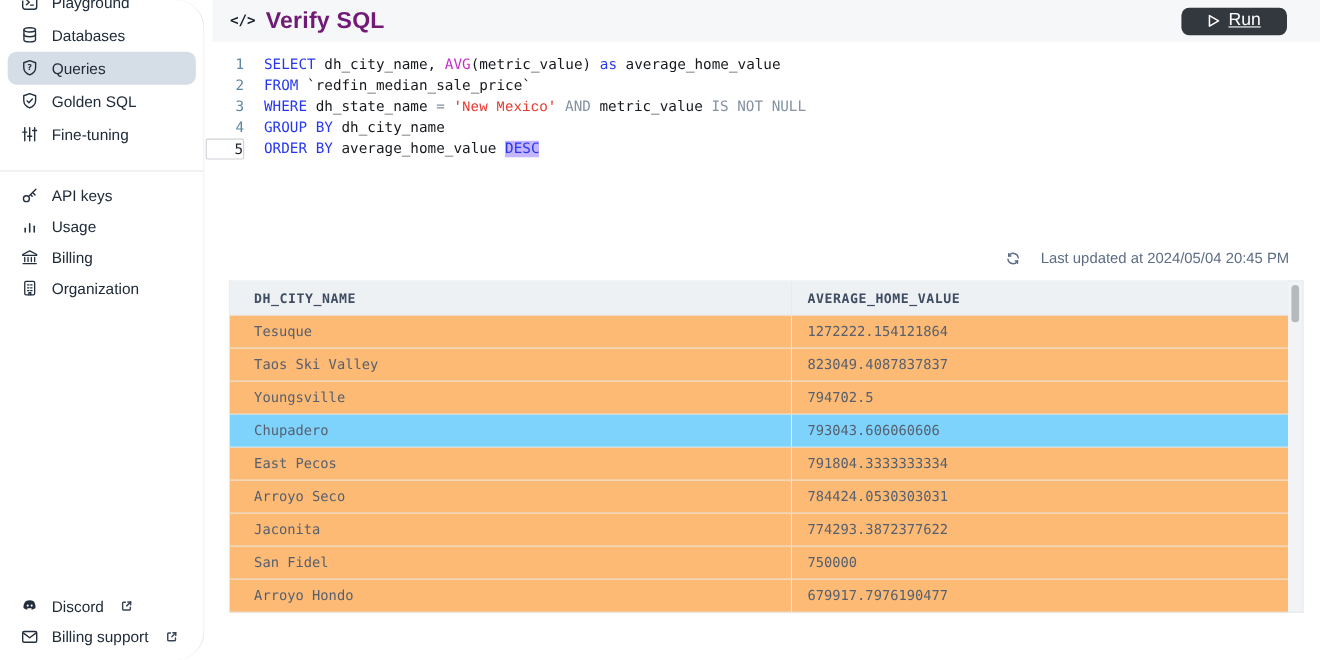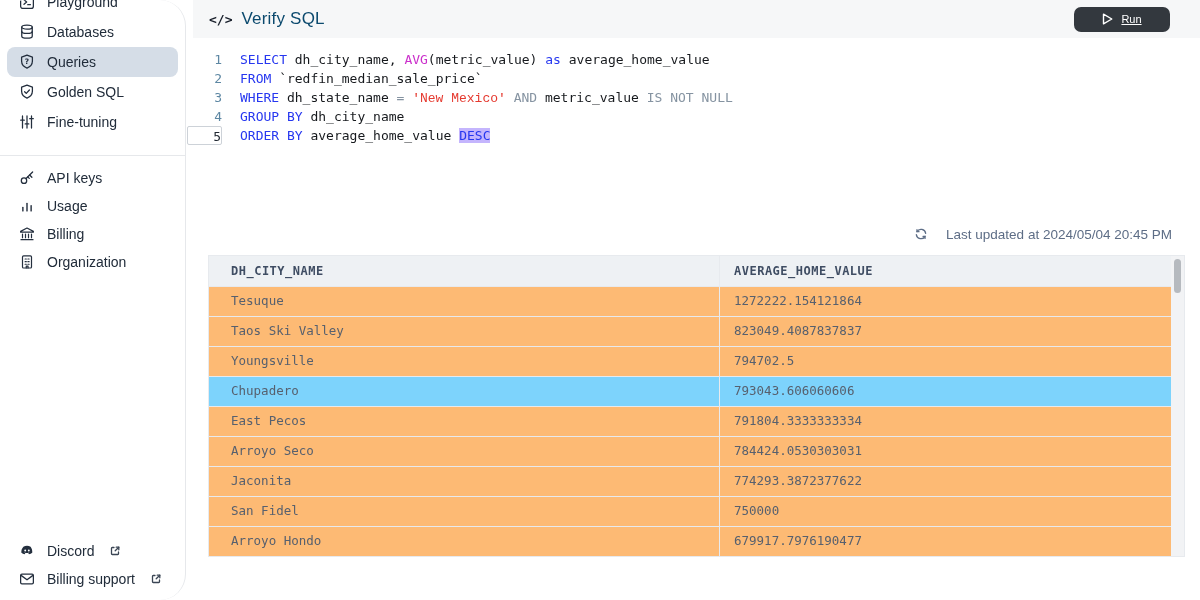--- a/index.html
+++ b/index.html
@@ -19,41 +19,41 @@
   .sidebar-footer { position:absolute; left:0; bottom:7px; width:100%; }
   .sidebar-footer .nav-item { height:28px; }
   .ext { margin-left:4px; display:flex; align-items:center; }
 
   
   .main { position:absolute; left:187px; top:0; width:1013px; height:600px; background:#fff; }
   .topbar { position:absolute; left:6px; right:0; top:0; height:38px; background:#f6f7f8;
     display:flex; align-items:center; padding:0 30px 0 16px; }
   .title-wrap { display:flex; align-items:center; gap:9px; }
   .code-glyph { font-family:"DejaVu Sans Mono", monospace; font-weight:bold; font-size:13px; color:#161d29; }
-  .page-title { font-size:17px; font-weight:normal; color:#0c4a6e; letter-spacing:.2px; }
+  .page-title { font-size:21px; font-weight:bold; color:#701a75; letter-spacing:.2px; }
   .run-btn { margin-left:auto; background:#33383e; color:#fff; border:none; border-radius:7px;
     height:25px; min-width:96px; display:flex; align-items:center; justify-content:center; gap:8px;
-    font-size:11px; font-family:"Liberation Sans", sans-serif; cursor:pointer;text-decoration:underline; }
+    font-size:16px; font-family:"Liberation Sans", sans-serif; cursor:pointer;text-decoration:underline; }
 
   
   .editor { position:absolute; left:0; right:0; top:38px; padding-top:12px;
     font-family:"DejaVu Sans Mono", monospace; font-size:13px; }
   .code-line { display:flex; height:19px; line-height:19px; white-space:pre; }
   .ln { width:35px; text-align:right; color:#5d87a3; flex:0 0 35px; }
   .ln.active { color:#1f2630; background:#fff; border:1px solid #cdd2d8; border-radius:2px; }
   .code { padding-left:18px; color:#16191d; }
   .tok-kw  { color:#2637f0; }
   .tok-fn  { color:#cb2fcb; }
   .tok-str { color:#e5392f;font-family:Liberation Mono, monospace; }
   .tok-op  { color:#8593a1; }
   .tok-pl  { color:#16191d; }
   .tok-sel { background:#c4b5fd; }
 
   
-  .updated { position:absolute; top:227px; right:28px; display:flex; gap:18px;
+  .updated { position:absolute; top:227px; right:28px; display:flex; align-items:center; gap:18px;
     font-size:13.5px; color:#5d6d86; }
   .table-wrap { position:absolute; left:21px; right:28px; top:255px;
     border:1px solid #e7eaee; border-bottom:none; }
   .t-row { display:flex; border-bottom:1px solid #e7eaee; background:#fdba74; }
   .t-row.head { background:#eef1f4; }
   .t-row.hovered { background:#7dd3fc; }
   .t-cell { height:29px; line-height:28px; overflow:hidden; white-space:nowrap;
     font-family:"DejaVu Sans Mono", monospace; font-size:12.5px; color:#57606e; padding-left:22px; }
   .t-cell.c0 { width:510px; flex:0 0 510px; }
   .t-cell.c1 { flex:1 1 auto; border-left:1px solid #e7eaee; padding-left:14px; }

